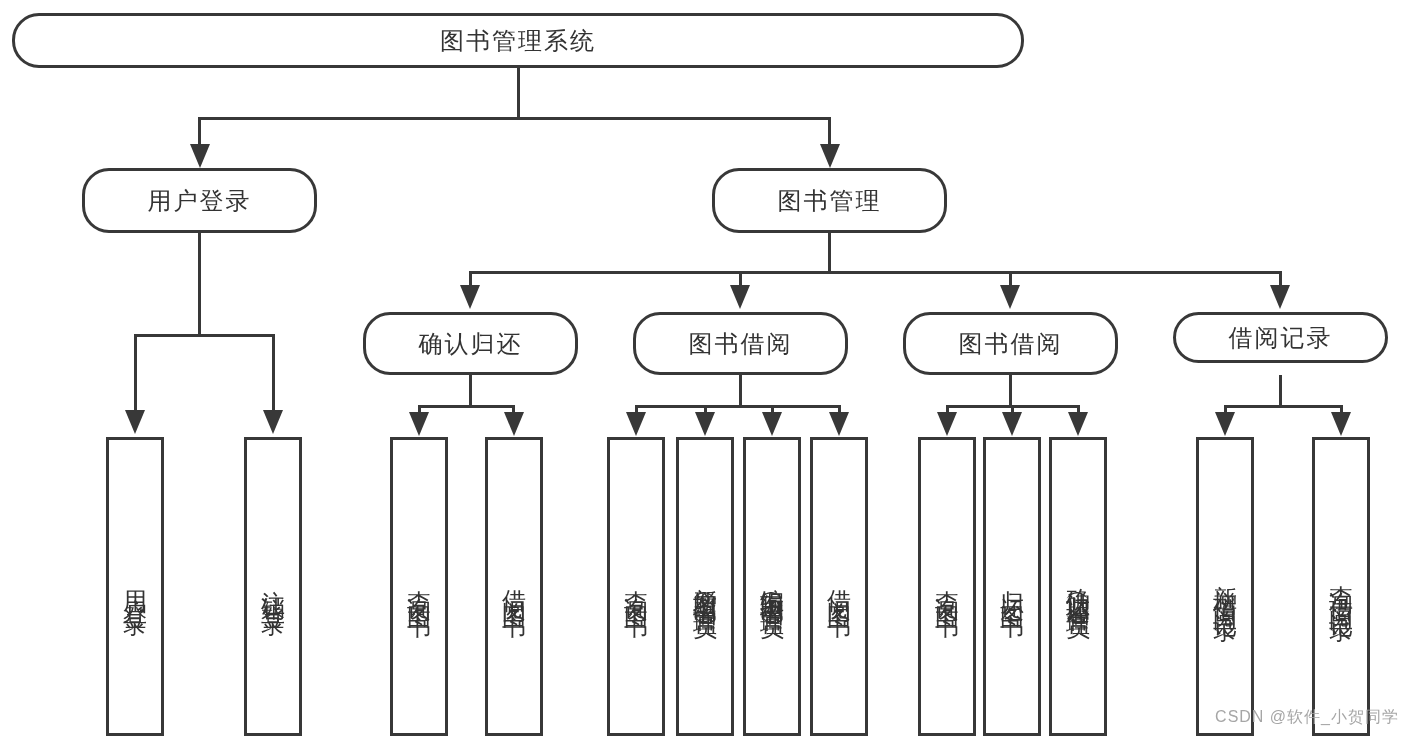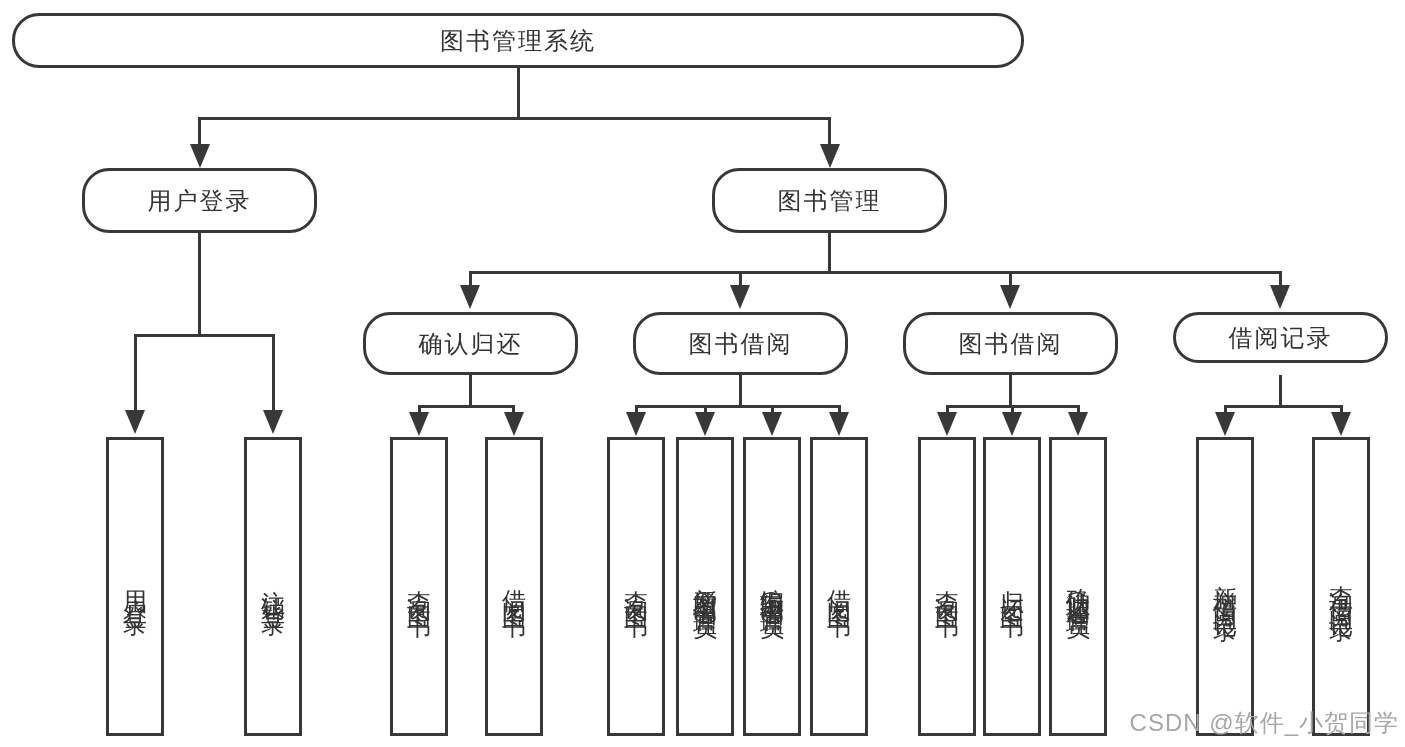--- a/index.html
+++ b/index.html
@@ -44,21 +44,21 @@
     width: 0; height: 0;
     border-left: 10px solid transparent;
     border-right: 10px solid transparent;
     border-top: 24px solid #383838;
     z-index: 1;
   }
   .watermark {
     position: absolute;
     right: 6px;
     top: 707px;
-    font-size: 24px;
+    font-size: 16px;
     color: #a6a6a6;
     letter-spacing: 1px;
     white-space: nowrap;
     z-index: 5;
   }
 </style>
 </head>
 <body>
 
 <div id="stage">

